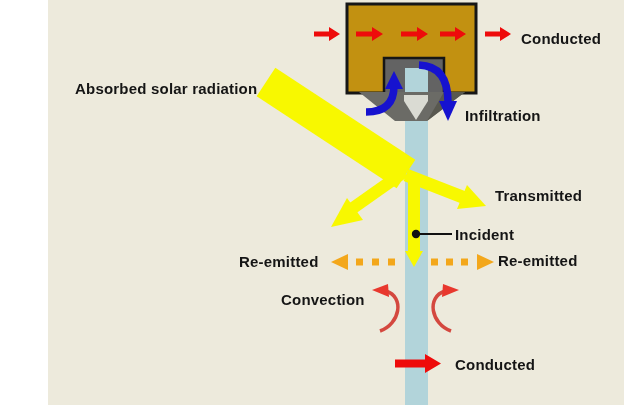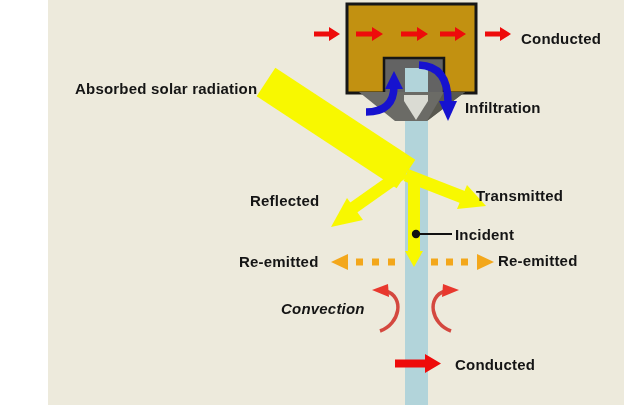--- a/index.html
+++ b/index.html
@@ -16,27 +16,27 @@
     position:absolute;
     font-size:15px;
     font-weight:700;
     color:#151515;
     letter-spacing:0.2px;
     white-space:nowrap;
     line-height:16px;
   }
   #lbl-conducted-top   {left:473px; top:31px;}
   #lbl-incident        {left:27px;  top:81px;}
-  #lbl-infiltration    {left:417px; top:100px;}
+  #lbl-infiltration    {left:417px; top:108px;}
   #lbl-reflected       {left:202px; top:193px;}
-  #lbl-transmitted     {left:428px; top:188px;}
+  #lbl-transmitted     {left:447px; top:188px;}
   #lbl-absorbed        {left:407px; top:227px;}
   #lbl-reemitted-left  {left:191px; top:254px;}
   #lbl-reemitted-right {left:450px; top:253px;}
-  #lbl-convection      {left:233px; top:301px;font-style:italic;}
+  #lbl-convection      {left:233px; top:292px;}
   #lbl-conducted-bottom{left:407px; top:357px;}
 </style>
 </head>
 <body>
 
 <div id="stage">
 
   <svg id="diagram-svg" width="624" height="405" viewBox="0 0 624 405">
 
     <g>
@@ -111,20 +111,19 @@
     </g>
 
     <g fill="#ee0b0b">
       <path d="M347,359.5 H377 V354 L393,363.5 L377,373 V367.5 H347 Z"></path>
     </g>
   </svg>
 
   <div class="lbl" id="lbl-conducted-top">Conducted</div>
   <div class="lbl" id="lbl-incident">Absorbed solar radiation</div>
   <div class="lbl" id="lbl-infiltration">Infiltration</div>
-  <div class="lbl" id="lbl-reflected">Reflected</div>
   <div class="lbl" id="lbl-transmitted">Transmitted</div>
   <div class="lbl" id="lbl-absorbed">Incident</div>
   <div class="lbl" id="lbl-reemitted-left">Re-emitted</div>
   <div class="lbl" id="lbl-reemitted-right">Re-emitted</div>
   <div class="lbl" id="lbl-convection">Convection</div>
   <div class="lbl" id="lbl-conducted-bottom">Conducted</div>
 </div>
 
 </body></html>

